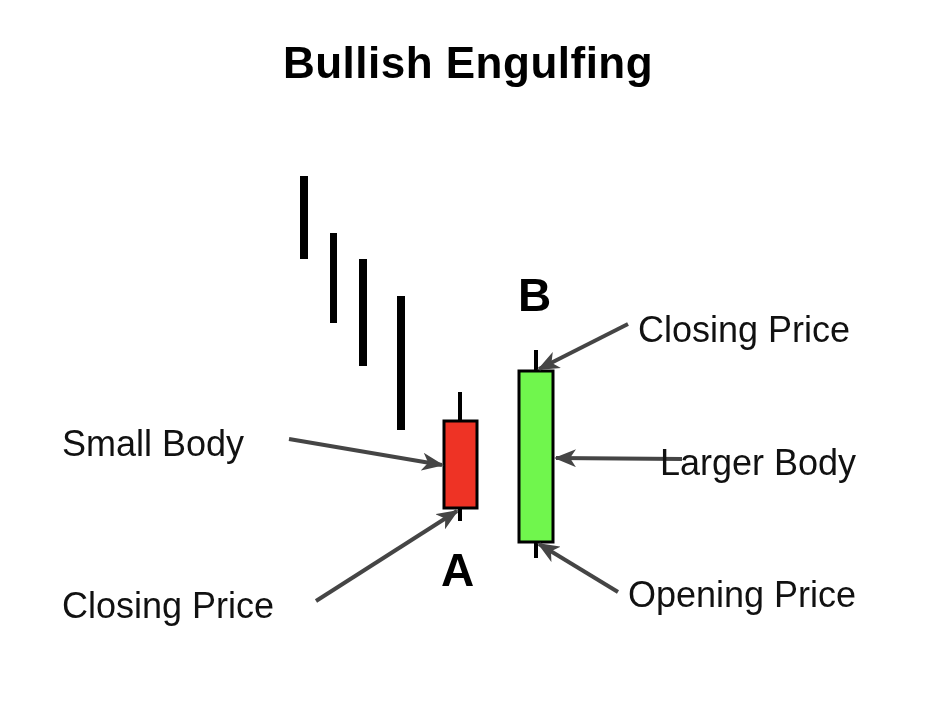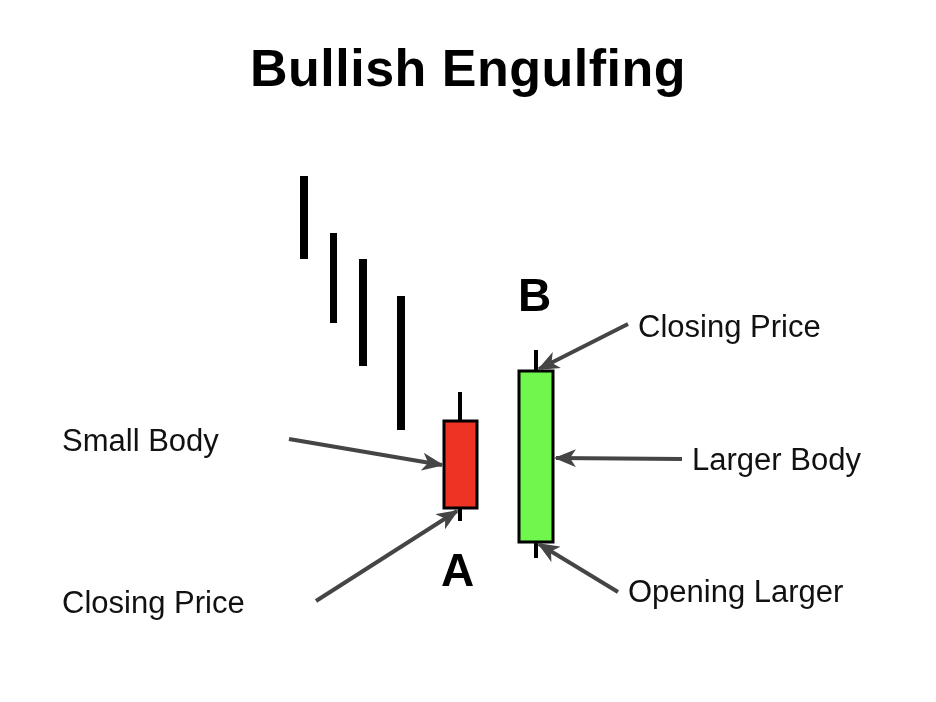--- a/index.html
+++ b/index.html
@@ -1,20 +1,20 @@
 <!DOCTYPE html>
 <html><head>
 <meta charset="utf-8">
 <style>
   html, body { margin: 0; padding: 0; background: #ffffff; }
   body { width: 936px; height: 702px; position: relative; overflow: hidden;
          font-family: "Liberation Sans", sans-serif; }
   .title { position: absolute; left: 0; top: 38px; width: 936px; text-align: center;
-           font-size: 52px; font-weight: bold; color: #000; letter-spacing: 0.5px; }
-  .label { position: absolute; font-size: 31px; color: #111; white-space: nowrap; }
+           font-size: 44px; font-weight: bold; color: #000; letter-spacing: 0.5px; }
+  .label { position: absolute; font-size: 36px; color: #111; white-space: nowrap; }
   .letter { position: absolute; font-size: 46px; font-weight: bold; color: #000; }
   svg.diagram { position: absolute; left: 0; top: 0; }
 </style>
 </head>
 <body>
 
 <div class="title">Bullish Engulfing</div>
 
 <svg class="diagram" width="936" height="702" viewBox="0 0 936 702">
   <defs>
@@ -51,14 +51,14 @@
     <line x1="618" y1="592" x2="539" y2="544" marker-end="url(#ahBig)"></line>
   </g>
 </svg>
 
 <div class="letter" style="left:441px; top:543px;">A</div>
 <div class="letter" style="left:518px; top:268px;">B</div>
 
 <div class="label" style="left:62px; top:423px;text-align:right;">Small Body</div>
 <div class="label" style="left:62px; top:585px;">Closing Price</div>
 <div class="label" style="left:638px; top:309px;">Closing Price</div>
-<div class="label" style="left:692px; top:442px;">Larger Body</div>
-<div class="label" style="left:628px; top:574px;">Opening Larger</div>
+<div class="label" style="left:660px; top:442px;">Larger Body</div>
+<div class="label" style="left:628px; top:574px;">Opening Price</div>
 
 </body></html>

